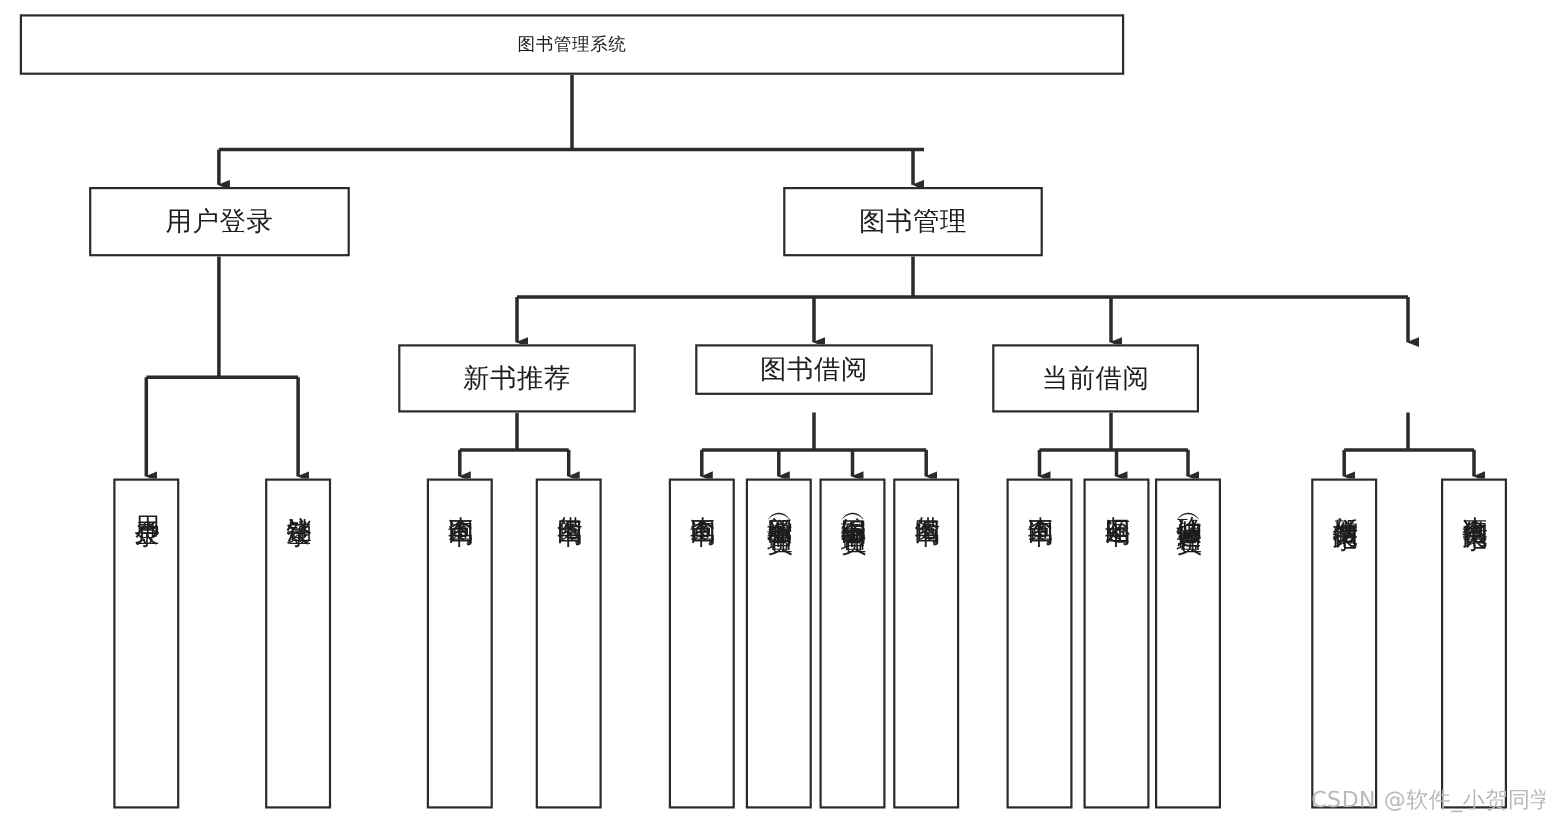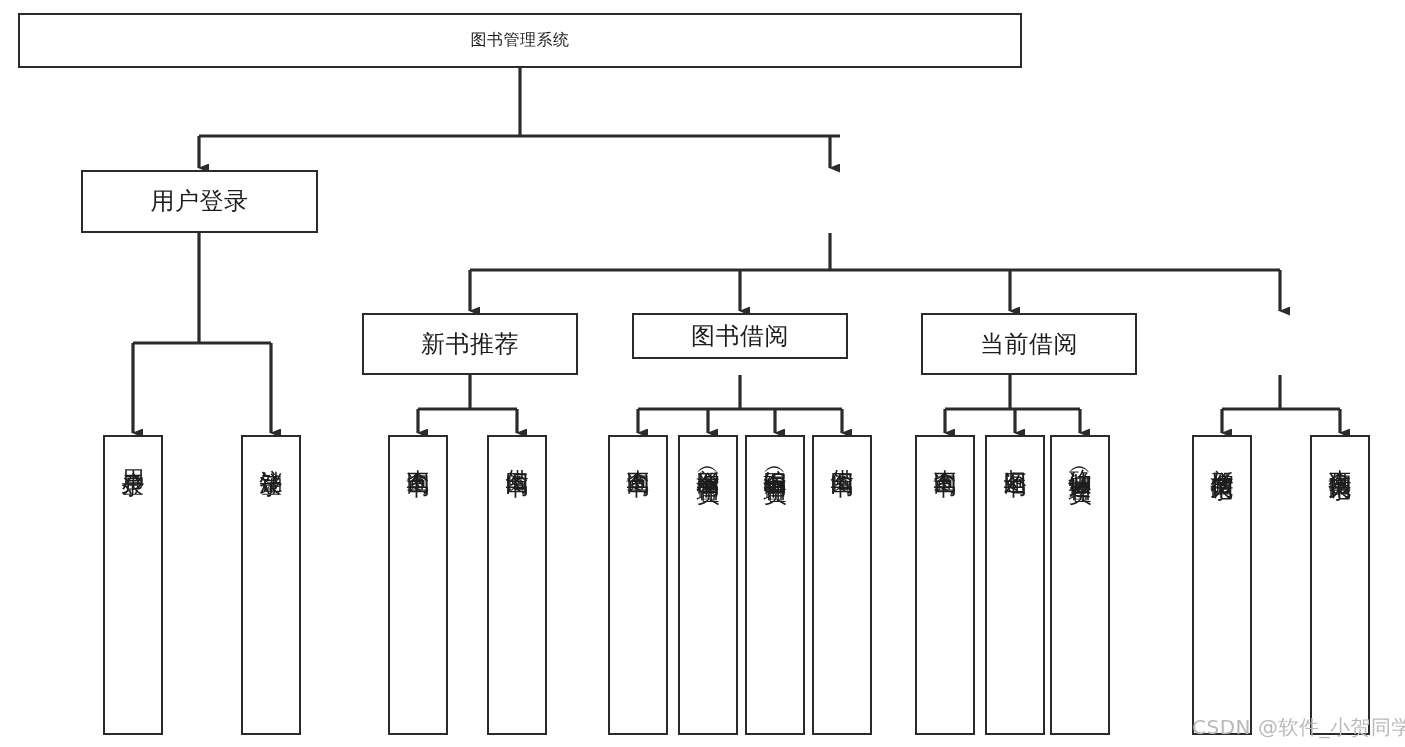--- a/index.html
+++ b/index.html
@@ -124,28 +124,31 @@
     </g>
   </svg>
 
   <div class="node root horiz" style="left:18px; top:13px; width:1004px; height:55px;">
     <span class="label">图书管理系统</span>
   </div>
 
   <div class="node horiz" style="left:81px; top:170px; width:237px; height:63px;">
     <span class="label">用户登录</span>
   </div>
+  <div class="node horiz" style="left:712px; top:170px; width:236px; height:63px;">
+    <span class="label">图书管理</span>
+  </div>
 
   <div class="node horiz" style="left:362px; top:313px; width:216px; height:62px;">
     <span class="label">新书推荐</span>
   </div>
   <div class="node horiz" style="left:632px; top:313px; width:216px; height:46px;">
     <span class="label">图书借阅</span>
   </div>
-  <div class="node horiz" style="left:902px; top:313px; width:216px; height:62px;margin-left:19px;">
+  <div class="node horiz" style="left:902px; top:313px; width:188px; height:62px;">
     <span class="label">当前借阅</span>
   </div>
 
   <div class="node vert" style="left:103px; top:435px; width:60px; height:300px;">
     <span class="label">用户登录</span>
   </div>
   <div class="node vert" style="left:241px; top:435px; width:60px; height:300px;">
     <span class="label">注销登录</span>
   </div>
   <div class="node vert" style="left:388px; top:435px; width:60px; height:300px;">

